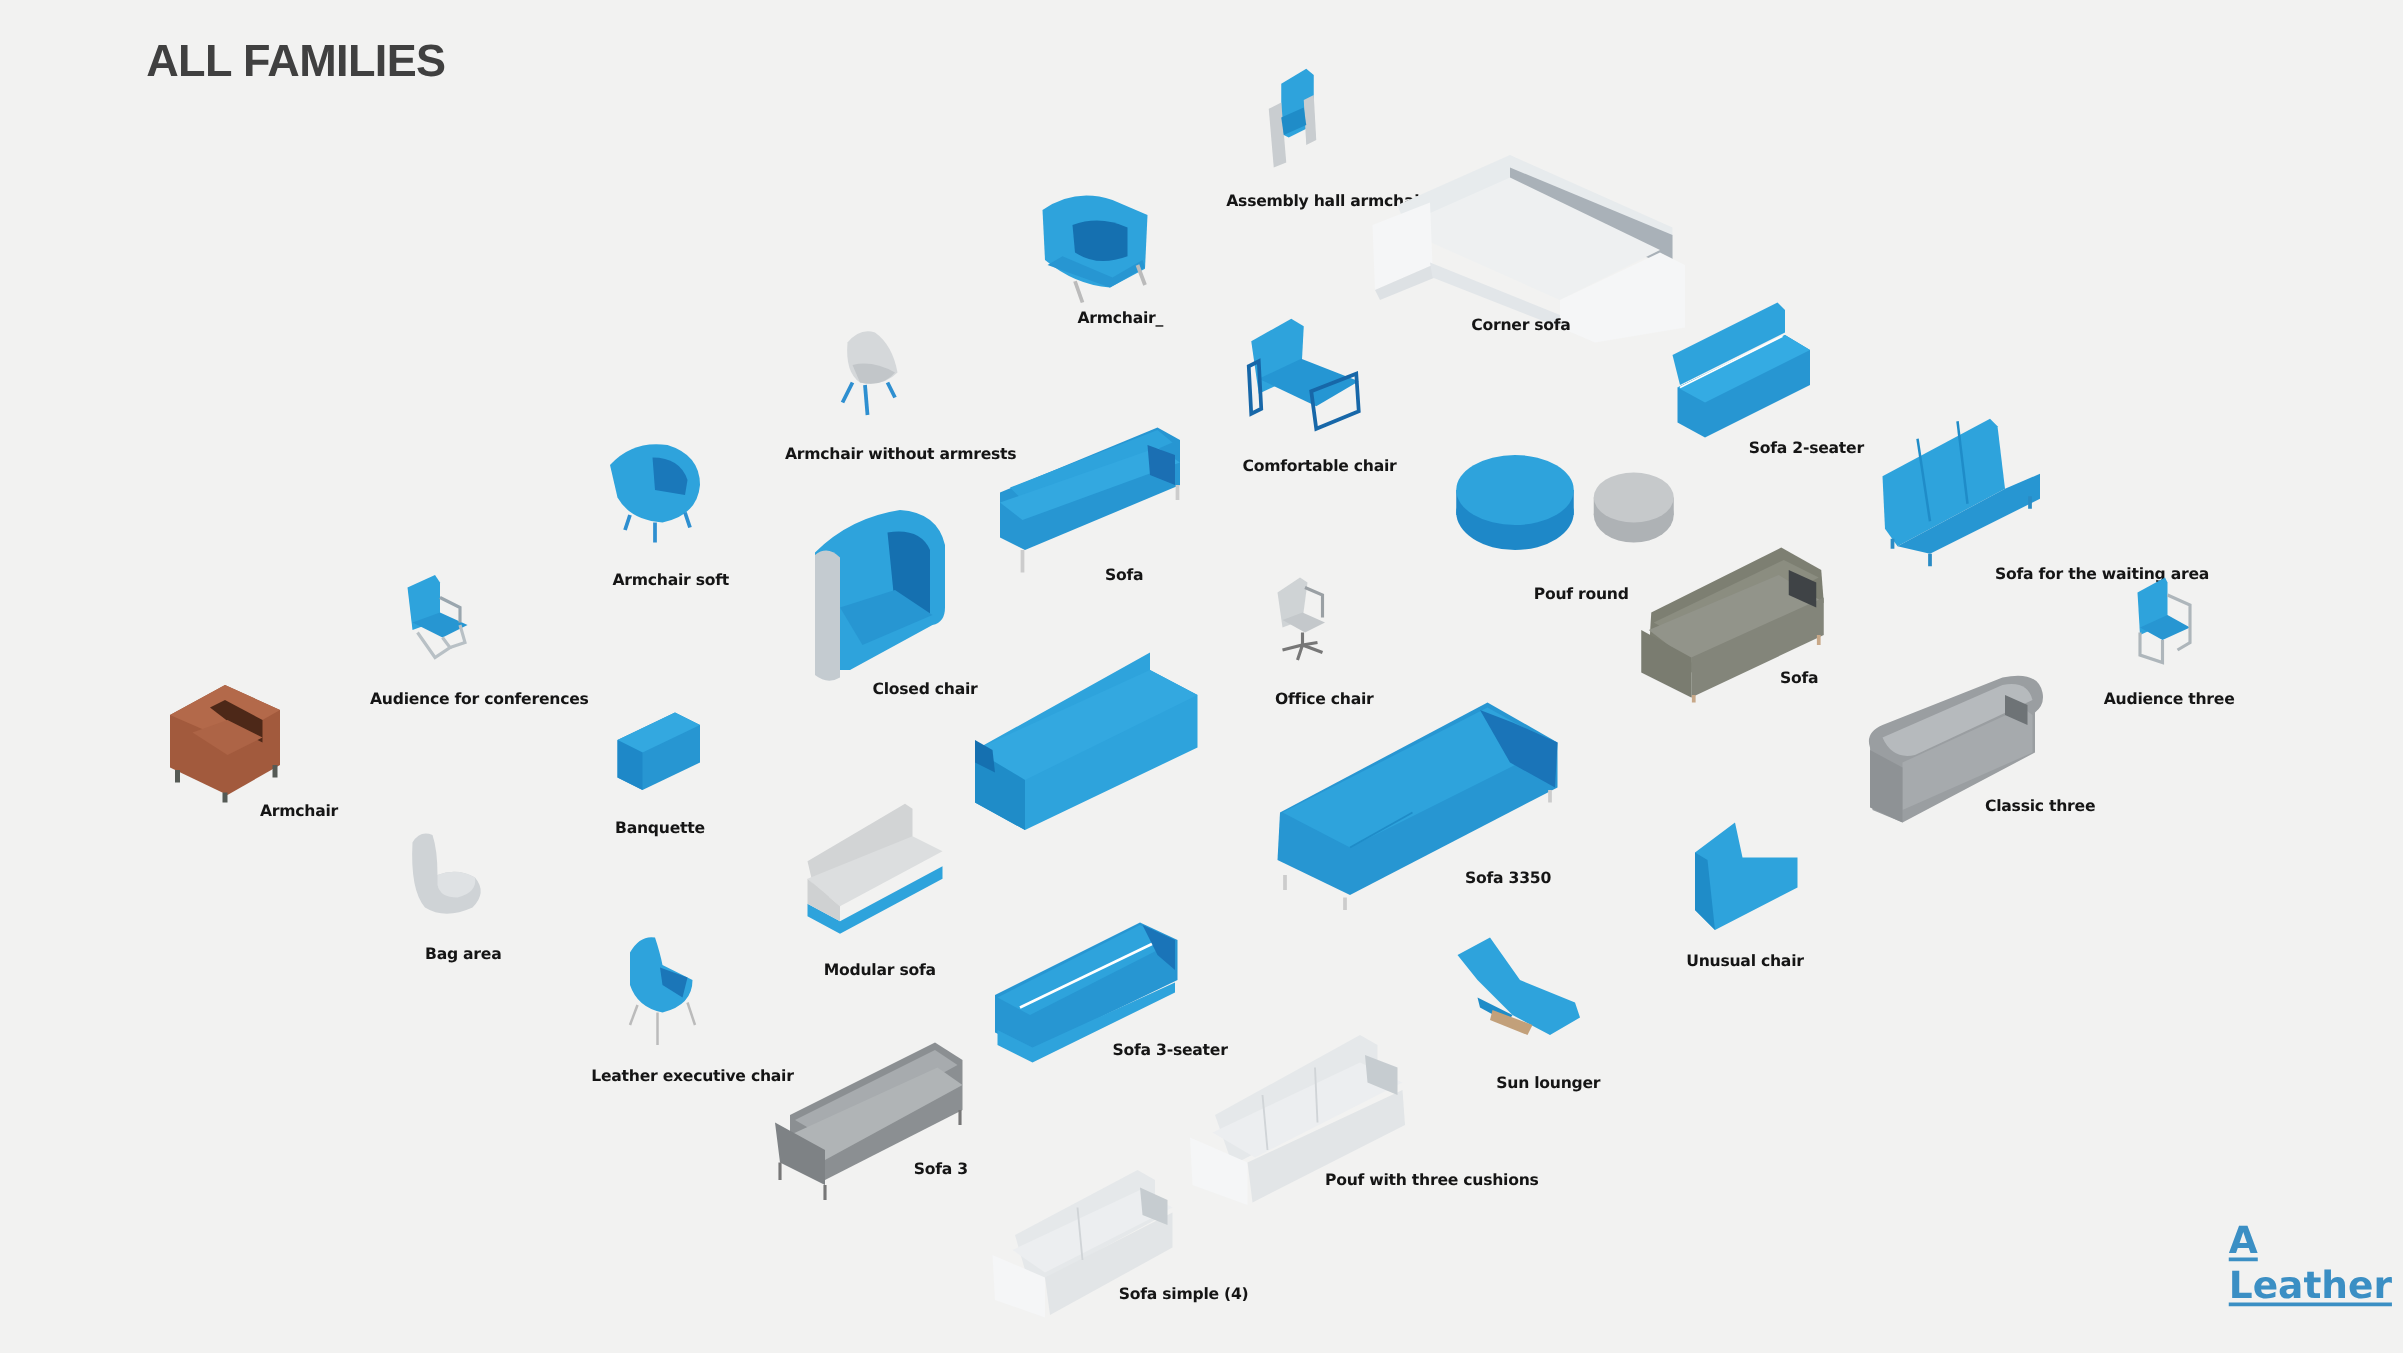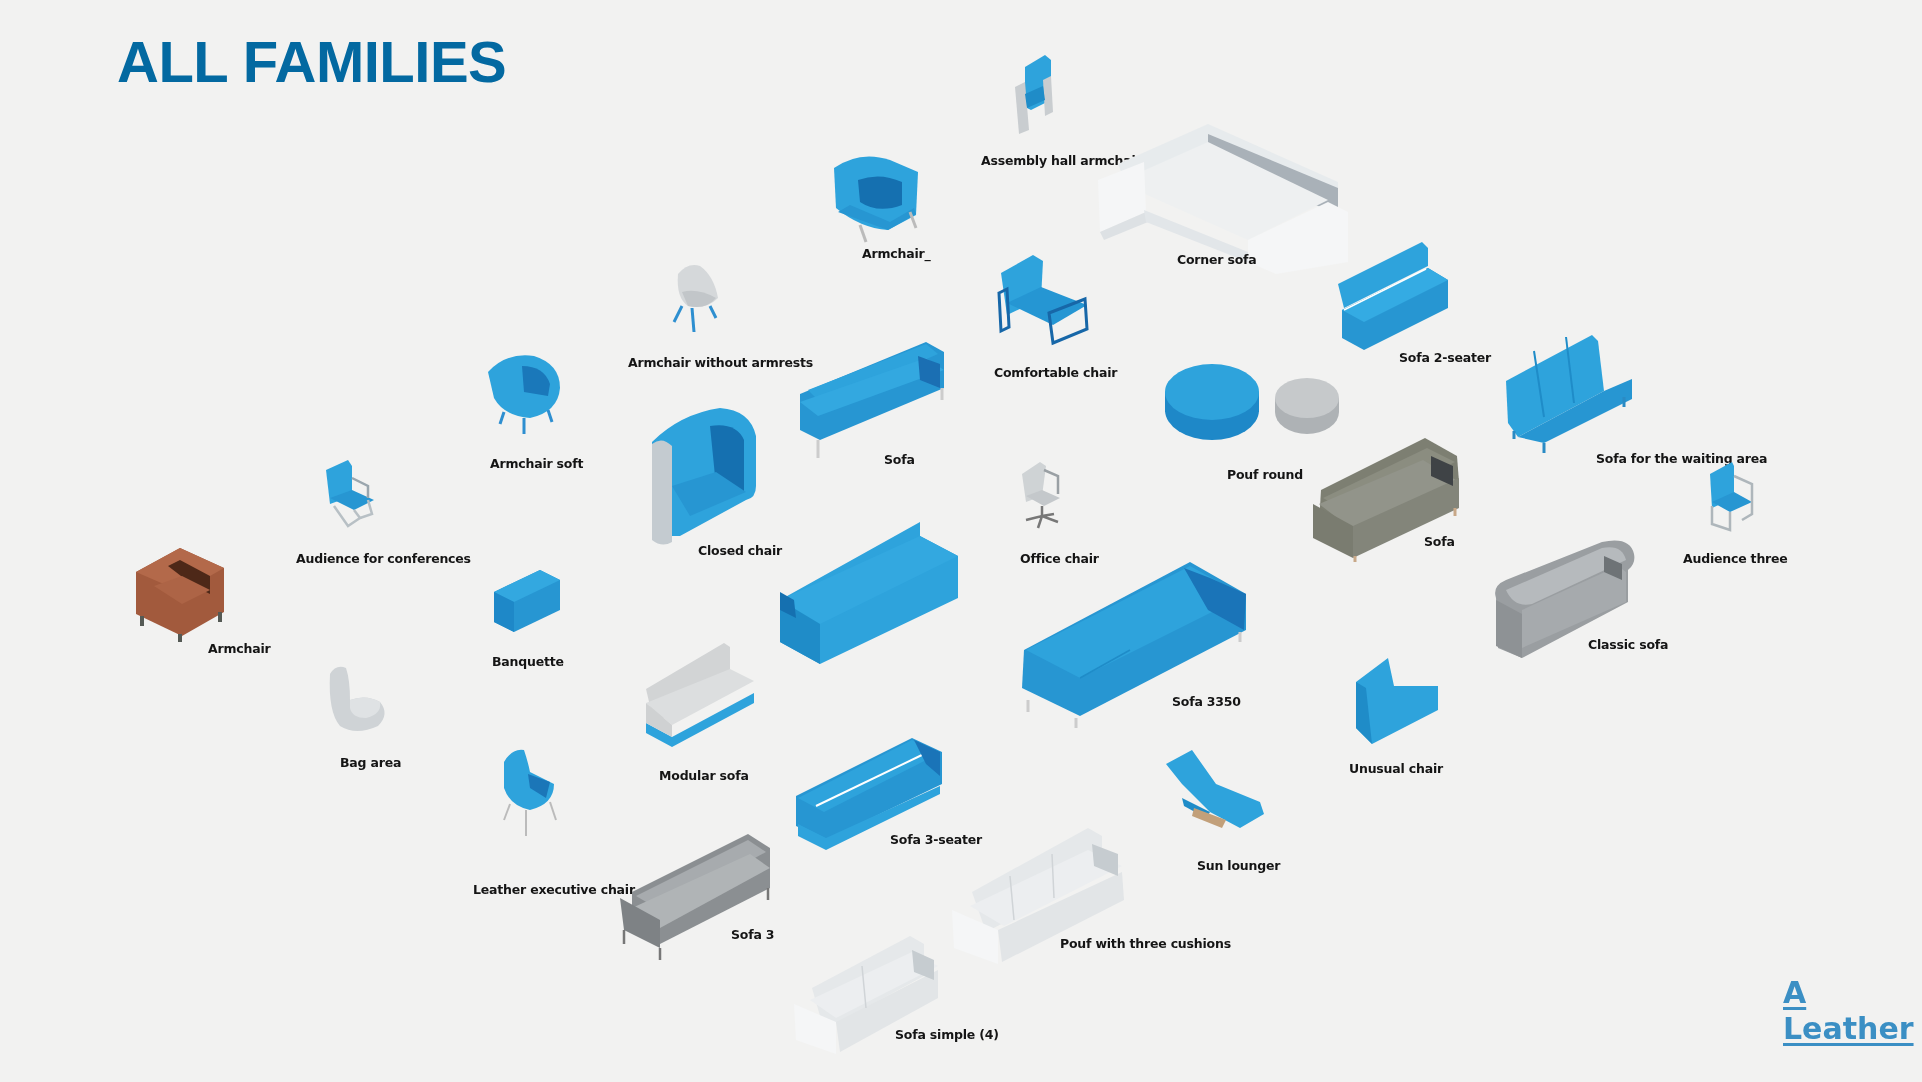--- a/index.html
+++ b/index.html
@@ -1,22 +1,22 @@
 <!DOCTYPE html>
 <html><head>
 <meta charset="utf-8">
 <style>
   html, body { margin:0; padding:0; }
   body {
     width:1922px; height:1082px; background:#f2f2f1; position:relative; overflow:hidden;
     font-family:"Liberation Sans", sans-serif; color:#111;
   }
   .title {
-    position:absolute; left:117px; top:28px; font-size:58px; font-weight:700;
-    letter-spacing:-0.5px; color:#0369a1;
+    position:absolute; left:117px; top:28px; font-size:36px; font-weight:700;
+    letter-spacing:-0.5px; color:#404040;
   }
   .item { position:absolute; }
   .item svg { position:absolute; overflow:visible; }
   .label {
     position:absolute; font-size:12.5px; font-weight:700; white-space:nowrap; color:#151515;
     font-family:"DejaVu Sans", sans-serif; letter-spacing:-0.2px;
   }
   .logo {
     position:absolute; left:1783px; top:975px; color:#3b8fc4; font-size:30px; font-weight:700;
     line-height:36px; font-family:"DejaVu Sans", sans-serif;
@@ -220,21 +220,21 @@
 </div>
 
 <div class="item">
   <svg style="left:1492px;top:538px" width="150" height="122">
     <path d="M4,60 Q0,48 14,42 L110,4 Q138,-2 142,16 Q144,26 136,32 L136,64 L30,120 L6,110 Z" fill="#9a9ea1"></path>
     <path d="M14,52 L110,10 Q130,6 134,22 L40,66 Q22,70 14,52 Z" fill="#b6babd"></path>
     <polygon points="30,72 126,28 134,34 134,64 30,110" fill="#a6aaad"></polygon>
     <polygon points="4,62 30,76 30,120 4,108" fill="#8e9295"></polygon>
     <polygon points="112,18 130,26 130,42 112,34" fill="#6e7376"></polygon>
   </svg>
-  <div class="label" style="left:1588px;top:637px">Classic sofa</div>
+  <div class="label" style="left:1588px;top:637px">Classic three</div>
 </div>
 
 <div class="item">
   <svg style="left:780px;top:522px" width="180" height="145">
     <polygon points="140,0 140,14 178,34 178,76 40,142 0,120 0,78" fill="#2ea3dc"></polygon>
     <polygon points="0,78 140,14 178,34 40,102" fill="#33a8e0"></polygon>
     <polygon points="0,78 40,102 40,142 0,120" fill="#1f8cc8"></polygon>
     <polygon points="0,70 14,78 16,96 0,88" fill="#1570b0"></polygon>
   </svg>
 </div>
@@ -279,21 +279,21 @@
 </div>
 
 <div class="item">
   <svg style="left:500px;top:748px" width="62" height="90">
     <path d="M4,14 Q12,0 24,2 Q28,14 30,24 L54,36 Q54,56 30,62 Q10,58 4,40 Z" fill="#2ea3dc"></path>
     <path d="M28,26 L50,34 L46,50 L30,40 Z" fill="#1b76b8"></path>
     <line x1="10" y1="56" x2="4" y2="72" stroke="#bbb" stroke-width="2"></line>
     <line x1="26" y1="62" x2="26" y2="88" stroke="#bbb" stroke-width="2"></line>
     <line x1="50" y1="54" x2="56" y2="72" stroke="#bbb" stroke-width="2"></line>
   </svg>
-  <div class="label" style="left:473px;top:882px">Leather executive chair</div>
+  <div class="label" style="left:473px;top:853px">Leather executive chair</div>
 </div>
 
 <div class="item">
   <svg style="left:796px;top:734px" width="148" height="126">
     <polygon points="0,62 116,4 146,18 146,50 30,106 0,92" fill="#2796d2"></polygon>
     <polygon points="2,64 116,6 142,20 28,78" fill="#2ea3dc"></polygon>
     <line x1="20" y1="72" x2="128" y2="20" stroke="#fff" stroke-width="2"></line>
     <polygon points="2,90 30,104 144,52 144,60 30,116 2,102" fill="#2ea3dc"></polygon>
     <polygon points="118,6 144,18 144,42 130,30" fill="#1a74b8"></polygon>
   </svg>

